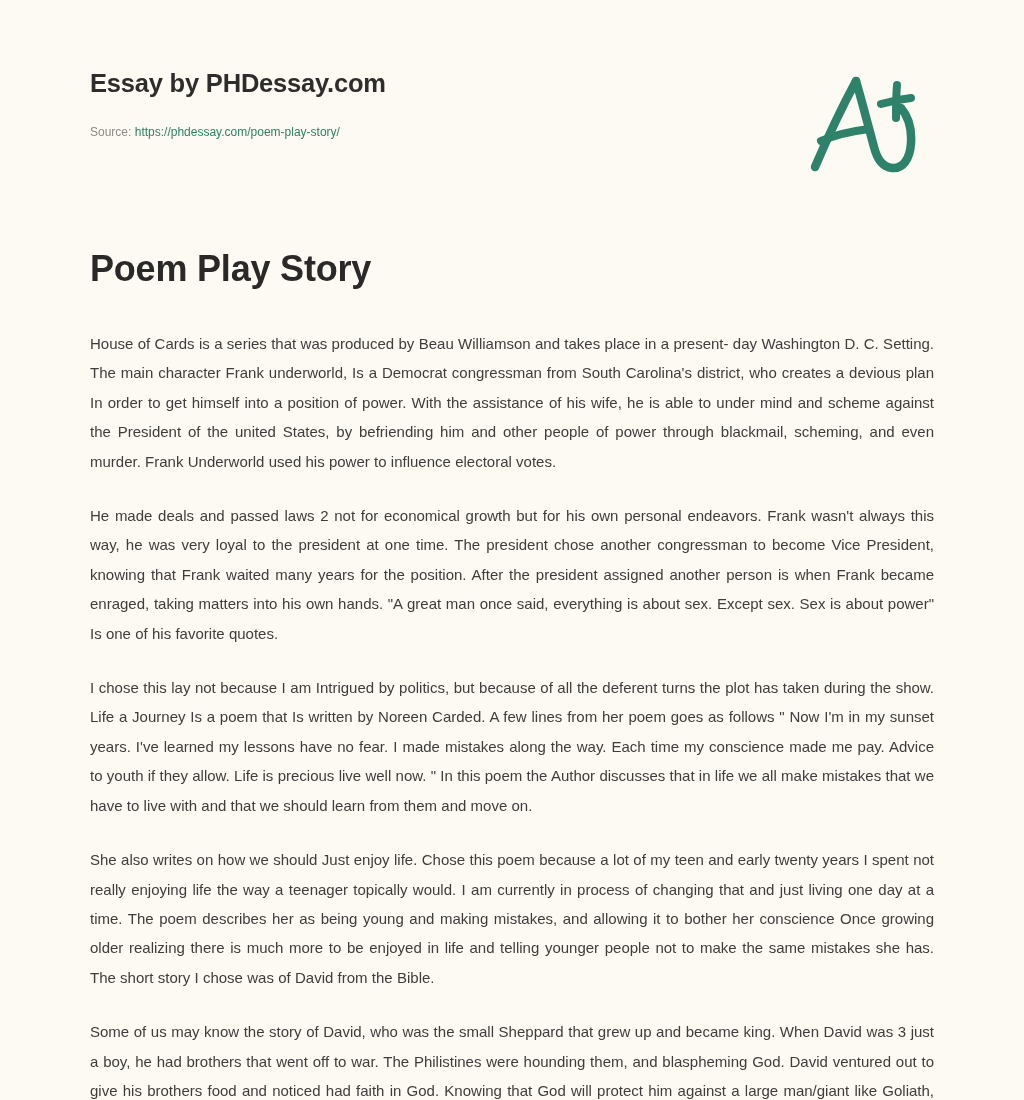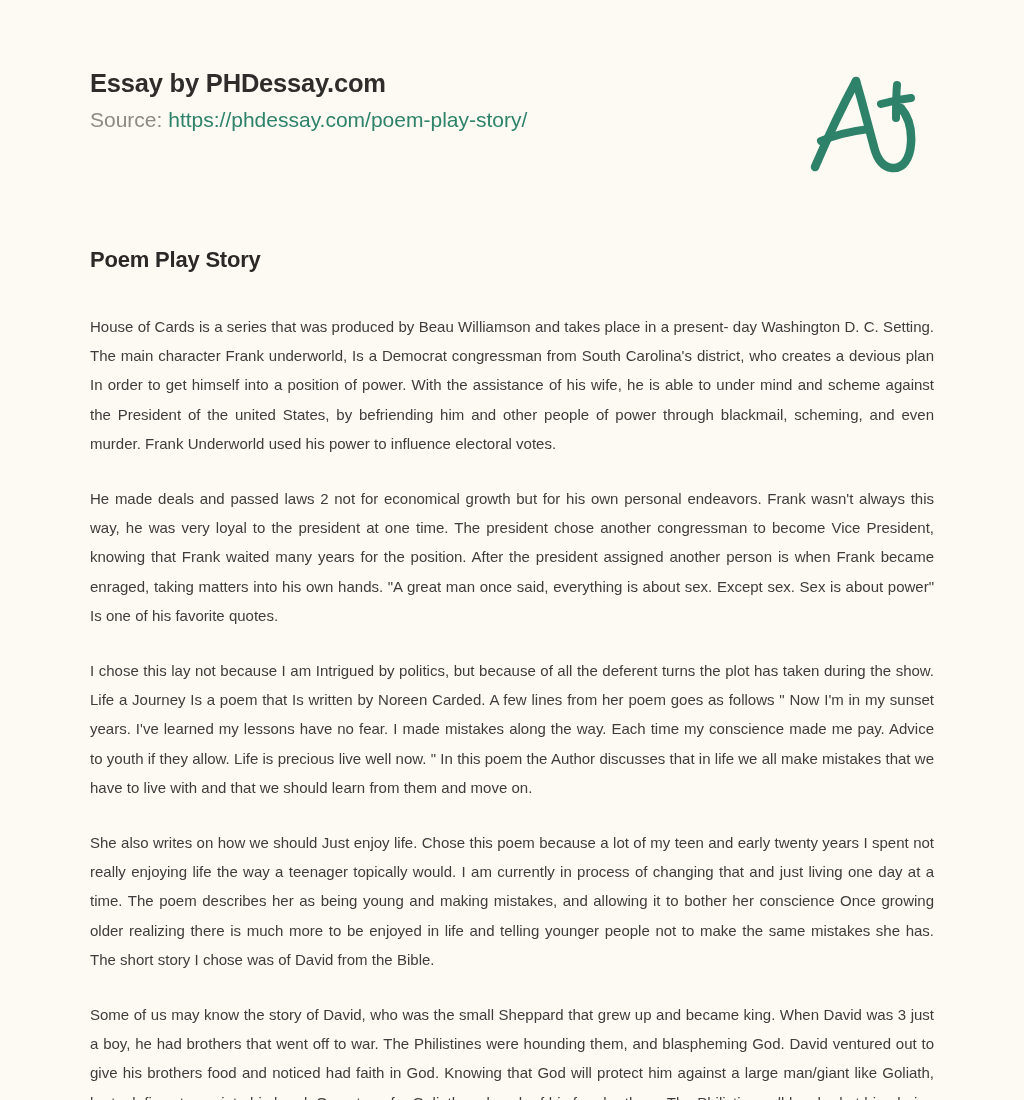--- a/index.html
+++ b/index.html
@@ -36,22 +36,22 @@
   }
   .brand-title {
     font-size: 25.5px;
     font-weight: bold;
     color: #2f2d2b;
     letter-spacing: -0.2px;
     line-height: 1.2;
     margin: 0;
   }
   .source-line {
-    margin-top: 7px;
-    font-size: 21px;
+    margin-top: 26px;
+    font-size: 12px;
     line-height: 1.3;
     white-space: nowrap;
   }
   .source-label {
     color: #8d8a86;
   }
   .source-url {
     color: #2e8269;
     text-decoration: none;
   }
@@ -66,21 +66,21 @@
     justify-content: center;
   }
   .logo-wrap svg {
     display: block;
   }
 
   
   .doc-title {
     margin: 0;
     padding-top: 72px;
-    font-size: 22px;
+    font-size: 36px;
     font-weight: bold;
     color: #2b2927;
     letter-spacing: -0.2px;
     line-height: 1.25;
   }
 
   
   .article {
     padding-top: 38px;
   }

